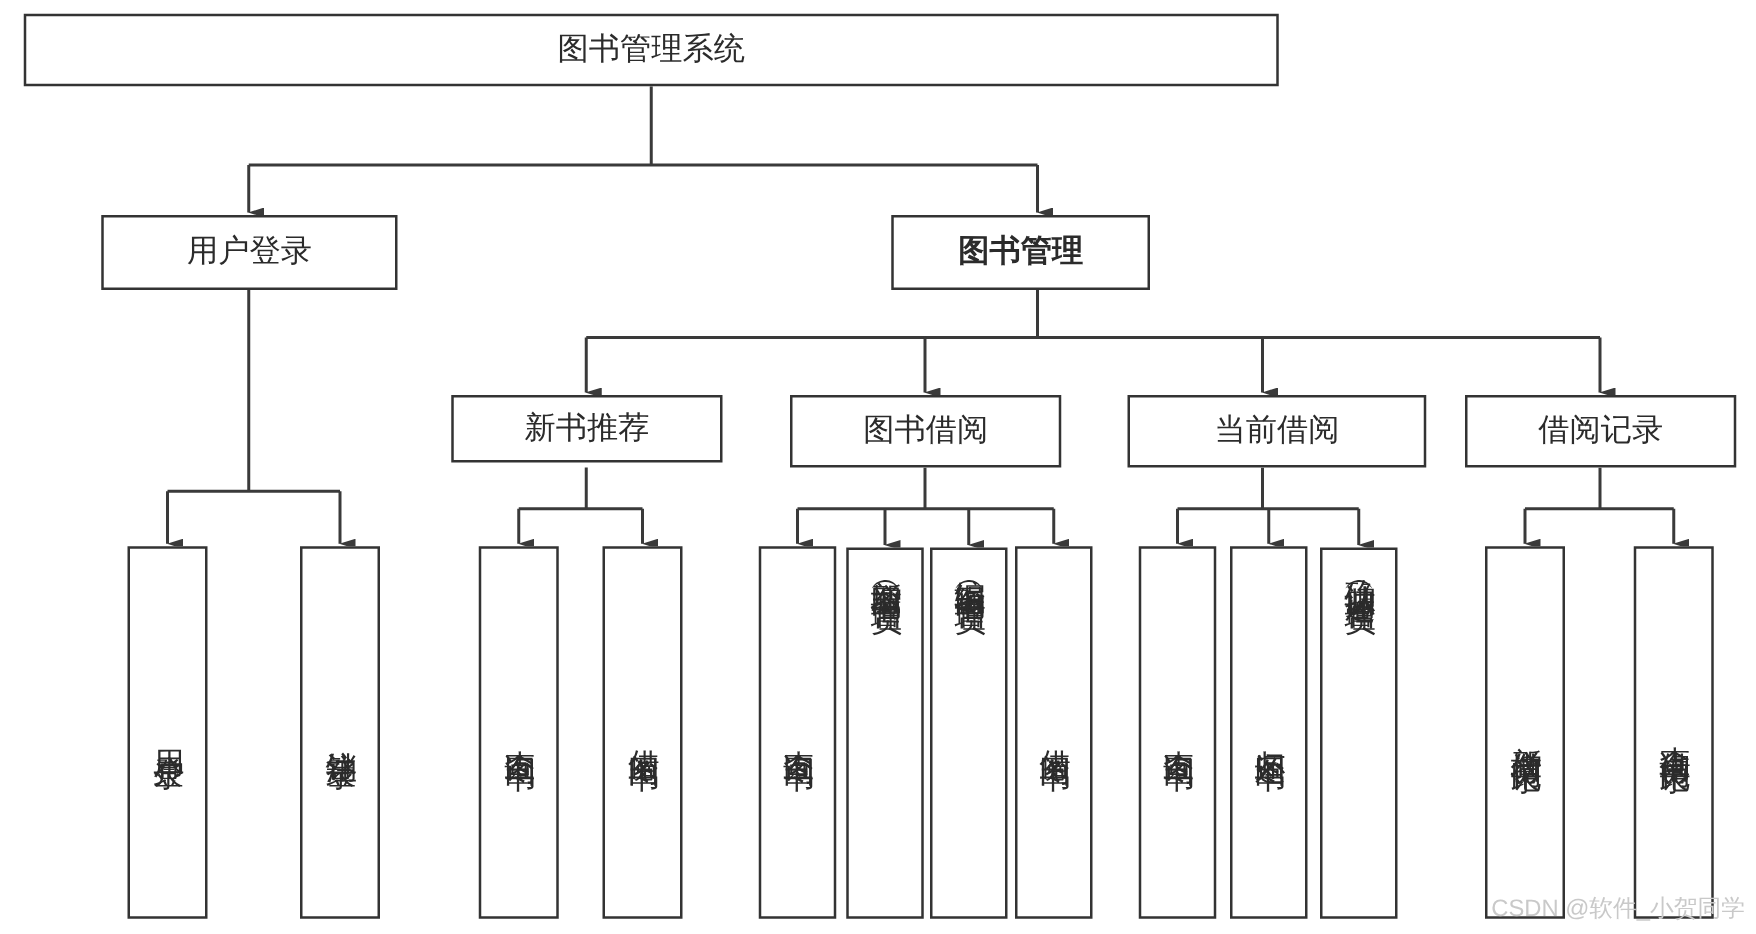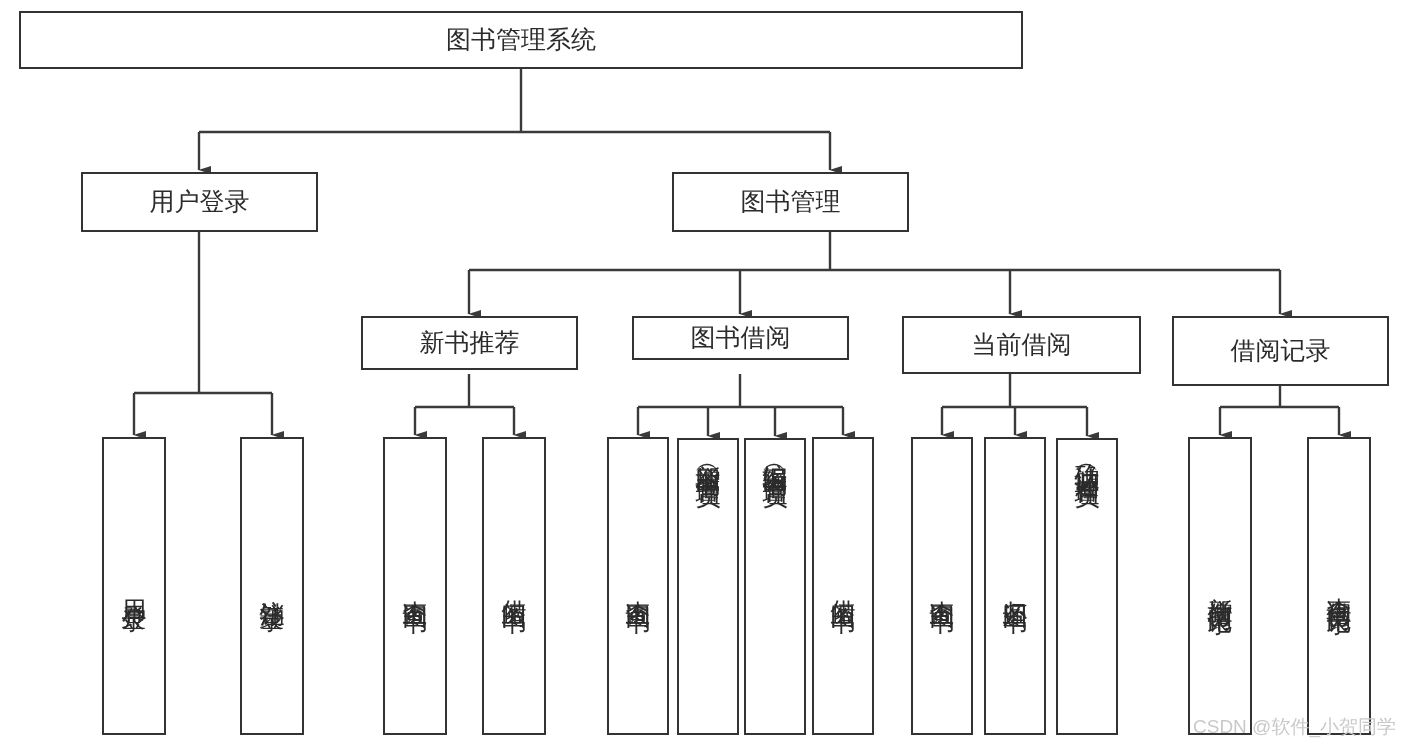--- a/index.html
+++ b/index.html
@@ -138,34 +138,34 @@
     </g>
   </svg>
 
   <div class="node horiz root" style="left: 19px; top: 11px; width: 1004px; height: 58px; border-color: rgb(51, 51, 51);">
     <span class="node-label" style="color: rgb(43, 43, 43);">图书管理系统</span>
   </div>
 
   <div class="node horiz" style="left: 81px; top: 172px; width: 237px; height: 60px; border-color: rgb(51, 51, 51);">
     <span class="node-label" style="color: rgb(43, 43, 43);">用户登录</span>
   </div>
-  <div class="node horiz" style="left: 672px; top: 172px; width: 237px; height: 60px; border-color: rgb(51, 51, 51);">
+  <div class="node horiz" style="left: 713px; top: 172px; width: 207px; height: 60px; border-color: rgb(51, 51, 51); font-weight: bold;">
     <span class="node-label" style="color: rgb(43, 43, 43);">图书管理</span>
   </div>
 
   <div class="node horiz" style="left: 361px; top: 316px; width: 217px; height: 54px; border-color: rgb(51, 51, 51);">
     <span class="node-label" style="color: rgb(43, 43, 43);">新书推荐</span>
   </div>
-  <div class="node horiz" style="left: 632px; top: 316px; width: 217px; height: 44px; border-color: rgb(51, 51, 51);">
+  <div class="node horiz" style="left: 632px; top: 316px; width: 217px; height: 58px; border-color: rgb(51, 51, 51);">
     <span class="node-label" style="color: rgb(43, 43, 43);">图书借阅</span>
   </div>
   <div class="node horiz" style="left: 902px; top: 316px; width: 239px; height: 58px; border-color: rgb(51, 51, 51);">
     <span class="node-label" style="color: rgb(43, 43, 43);">当前借阅</span>
   </div>
-  <div class="node horiz" style="left: 1172px; top: 316px; width: 217px; height: 70px; border-color: rgb(51, 51, 51);">
+  <div class="node horiz" style="left: 1172px; top: 316px; width: 217px; height: 58px; border-color: rgb(51, 51, 51);">
     <span class="node-label" style="color: rgb(43, 43, 43);">借阅记录</span>
   </div>
 
   <div class="node vert short" style="left: 102px; top: 437px; width: 64px; height: 298px; border-color: rgb(51, 51, 51);">
     <span class="node-label" style="color: rgb(43, 43, 43);">用户登录</span>
   </div>
   <div class="node vert short" style="left: 240px; top: 437px; width: 64px; height: 298px; border-color: rgb(51, 51, 51);">
     <span class="node-label" style="color: rgb(43, 43, 43);">注销登录</span>
   </div>
   <div class="node vert short" style="left: 383px; top: 437px; width: 64px; height: 298px; border-color: rgb(51, 51, 51);">

